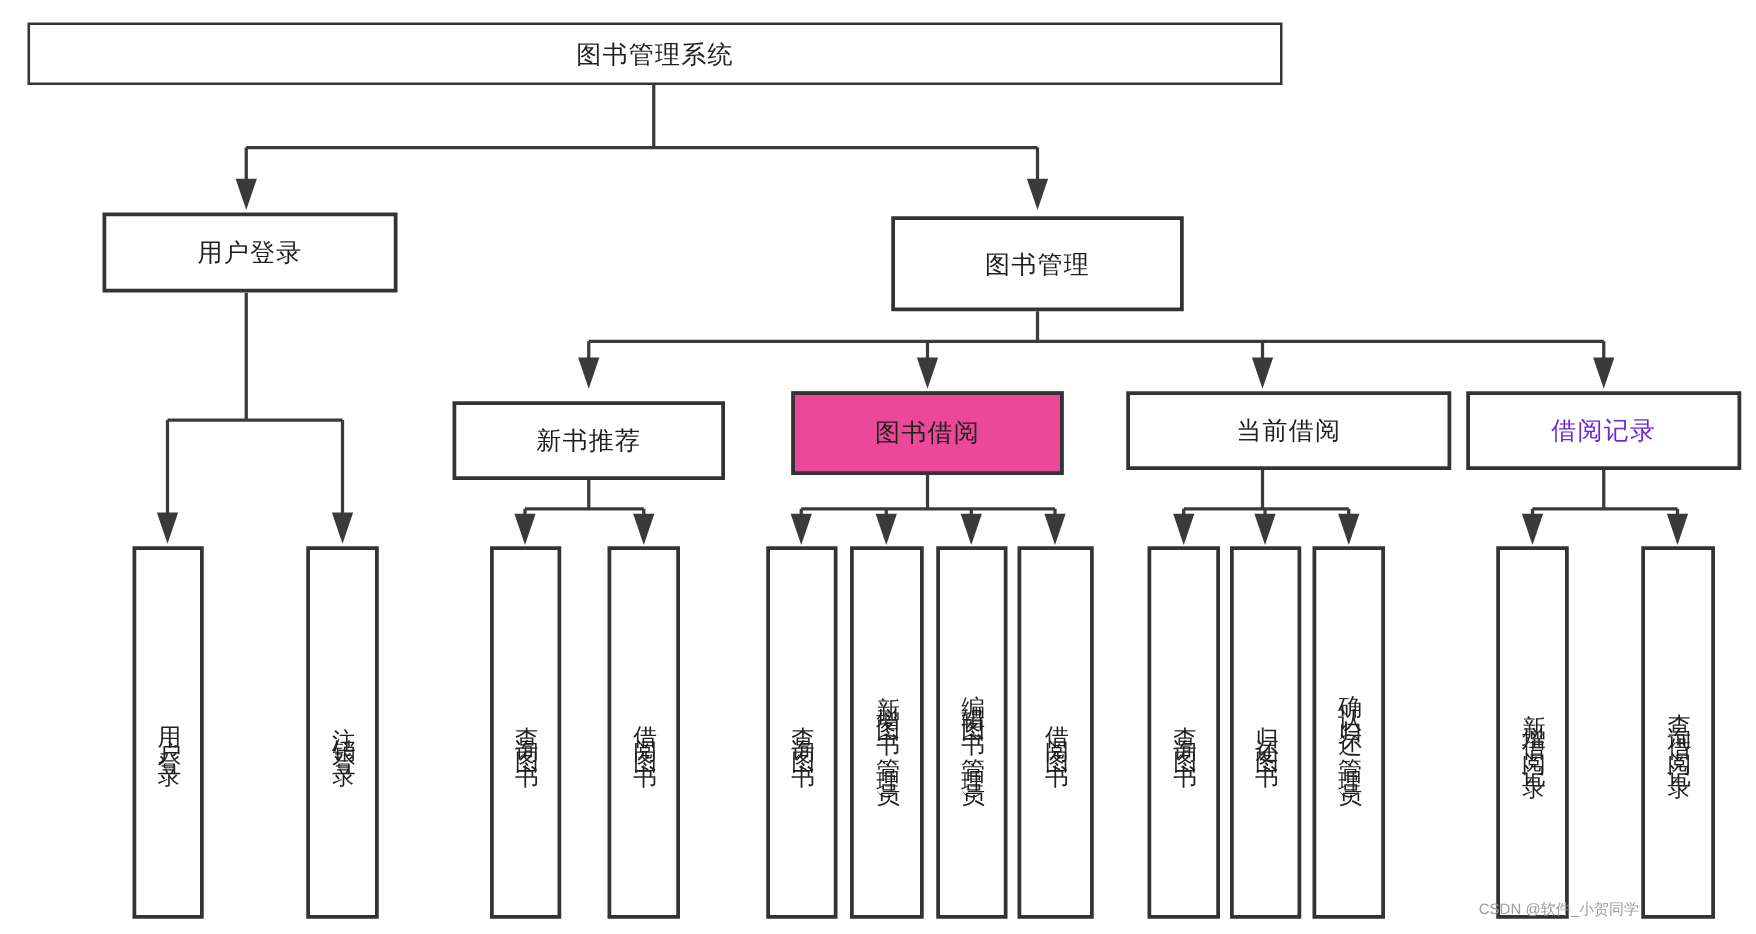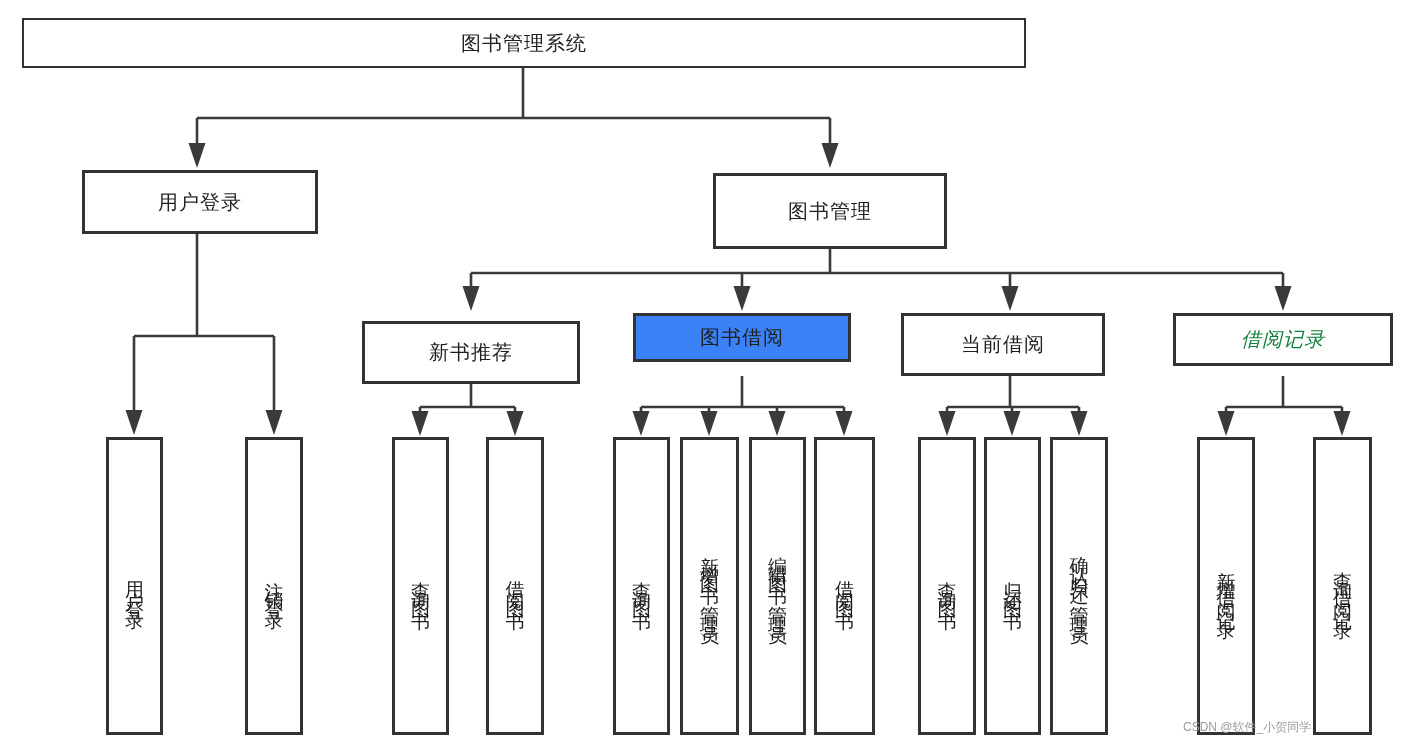--- a/index.html
+++ b/index.html
@@ -119,27 +119,27 @@
   <div class="box" style="left: 82px; top: 170px; width: 236px; height: 64px; border-color: rgb(51, 51, 51); background: rgb(255, 255, 255); color: rgb(31, 31, 31);">
     <span class="hlabel">用户登录</span>
   </div>
   <div class="box" style="left: 713px; top: 157px; width: 234px; height: 76px; border-color: rgb(51, 51, 51); background: rgb(255, 255, 255); color: rgb(31, 31, 31); margin-top: 16px;">
     <span class="hlabel">图书管理</span>
   </div>
 
   <div class="box" style="left: 362px; top: 321px; width: 218px; height: 63px; border-color: rgb(51, 51, 51); background: rgb(255, 255, 255); color: rgb(31, 31, 31);">
     <span class="hlabel">新书推荐</span>
   </div>
-  <div class="box" style="left: 633px; top: 313px; width: 218px; height: 49px; border-color: rgb(51, 51, 51); background: #3b82f6; color: rgb(31, 31, 31);">
+  <div class="box" style="left: 633px; top: 313px; width: 218px; height: 67px; border-color: rgb(51, 51, 51); background: #ec4899; color: rgb(31, 31, 31);">
     <span class="hlabel">图书借阅</span>
   </div>
-  <div class="box" style="left: 901px; top: 313px; width: 204px; height: 63px; border-color: rgb(51, 51, 51); background: rgb(255, 255, 255); color: rgb(31, 31, 31);">
+  <div class="box" style="left: 901px; top: 313px; width: 260px; height: 63px; border-color: rgb(51, 51, 51); background: rgb(255, 255, 255); color: rgb(31, 31, 31);">
     <span class="hlabel">当前借阅</span>
   </div>
-  <div class="box" style="left: 1173px; top: 313px; width: 220px; height: 53px; border-color: rgb(51, 51, 51); background: rgb(255, 255, 255); color: #15803d; font-style: italic;">
+  <div class="box" style="left: 1173px; top: 313px; width: 220px; height: 63px; border-color: rgb(51, 51, 51); background: rgb(255, 255, 255); color: #6d28d9;">
     <span class="hlabel">借阅记录</span>
   </div>
 
   <div class="box" style="left: 106px; top: 437px; width: 57px; height: 298px; border-color: rgb(51, 51, 51); background: rgb(255, 255, 255); color: rgb(31, 31, 31);">
     <span class="vlabel">用户登录</span>
   </div>
   <div class="box" style="left: 245px; top: 437px; width: 58px; height: 298px; border-color: rgb(51, 51, 51); background: rgb(255, 255, 255); color: rgb(31, 31, 31);">
     <span class="vlabel">注销登录</span>
   </div>
 

